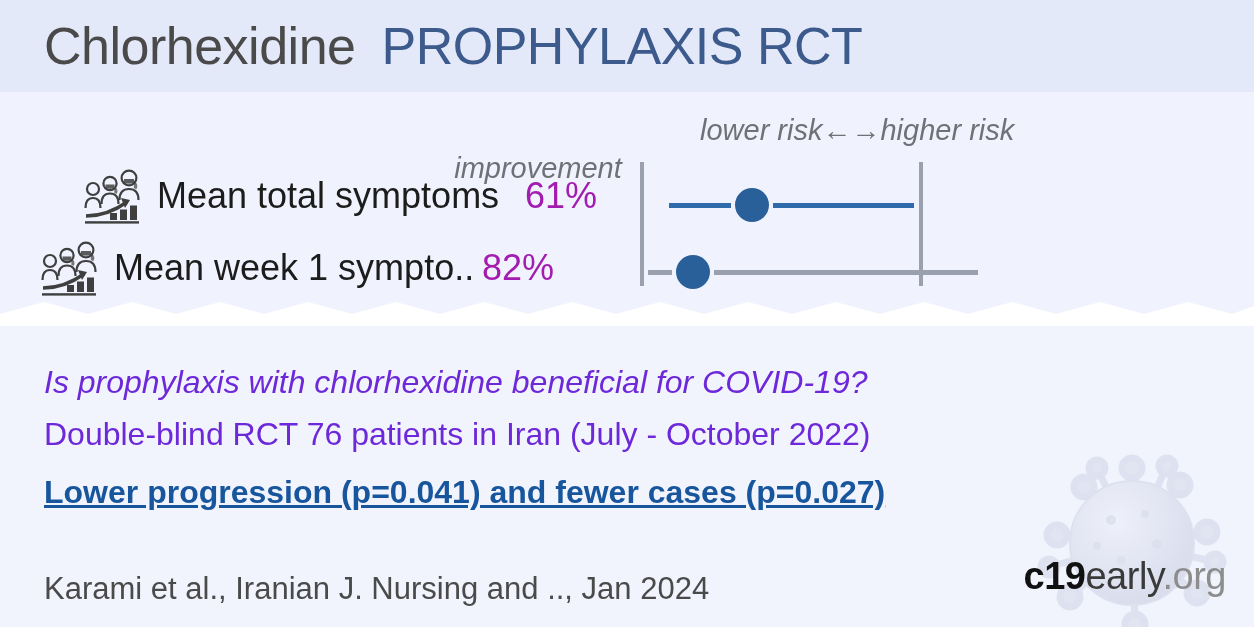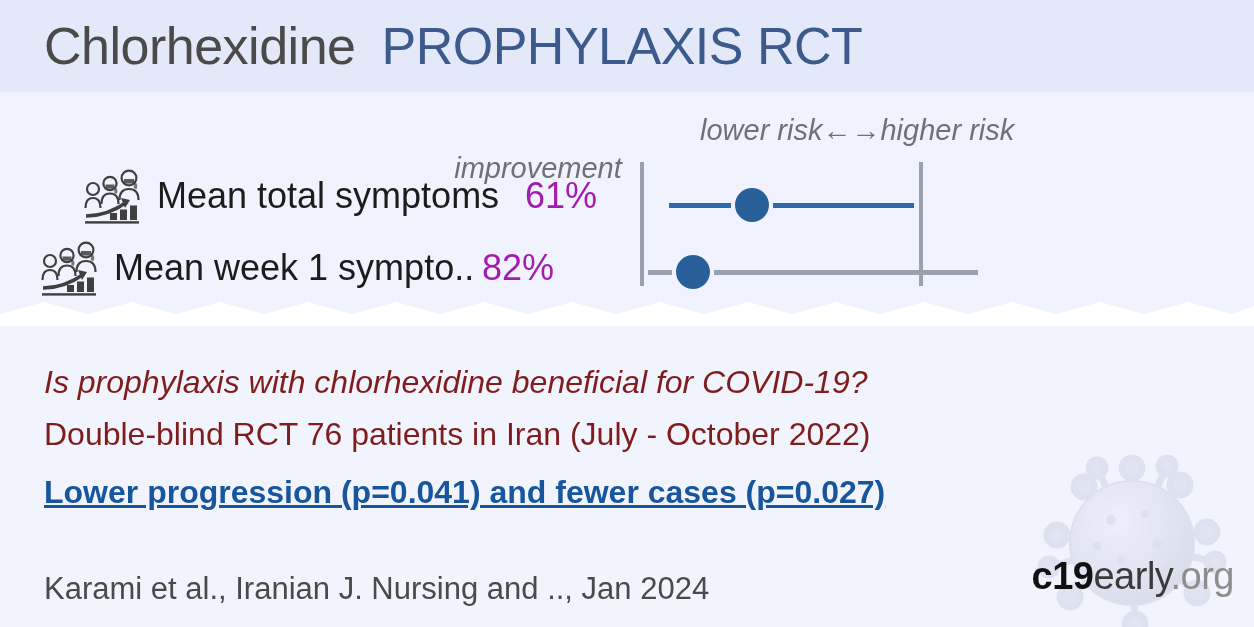--- a/index.html
+++ b/index.html
@@ -165,21 +165,21 @@
     left: 0; top: 326px;
     width: 1254px;
     height: 301px;
     background: #f2f4fd;
   }
   .body-line {
     position: absolute;
     left: 44px;
     white-space: nowrap;
     font-size: 32px;
-    color: #7f1d1d;
+    color: #6d28d9;
   }
   .bl-question { top: 38px; font-style: italic; }
   .bl-design   { top: 90px; }
   .bl-result   { top: 148px; color: #17559c; font-weight: 700; text-decoration: underline; }
 
   .citation {
     position: absolute;
     left: 44px;
     top: 245px;
     font-size: 31px;
@@ -194,21 +194,21 @@
     bottom: -6px;
     width: 215px;
     height: 185px;
     opacity: 0.42;
     pointer-events: none;
   }
 
   
   .logo {
     position: absolute;
-    right: 20px;
+    right: 28px;
     top: 555px;
     font-size: 38px;
     letter-spacing: -0.5px;
     white-space: nowrap;
   }
   .logo .lg-c19   { color: #111111; font-weight: 700; }
   .logo .lg-early { color: #3a3a3a; font-weight: 400; }
   .logo .lg-org   { color: #8d8d8d; font-weight: 400; }
 </style>
 </head>

